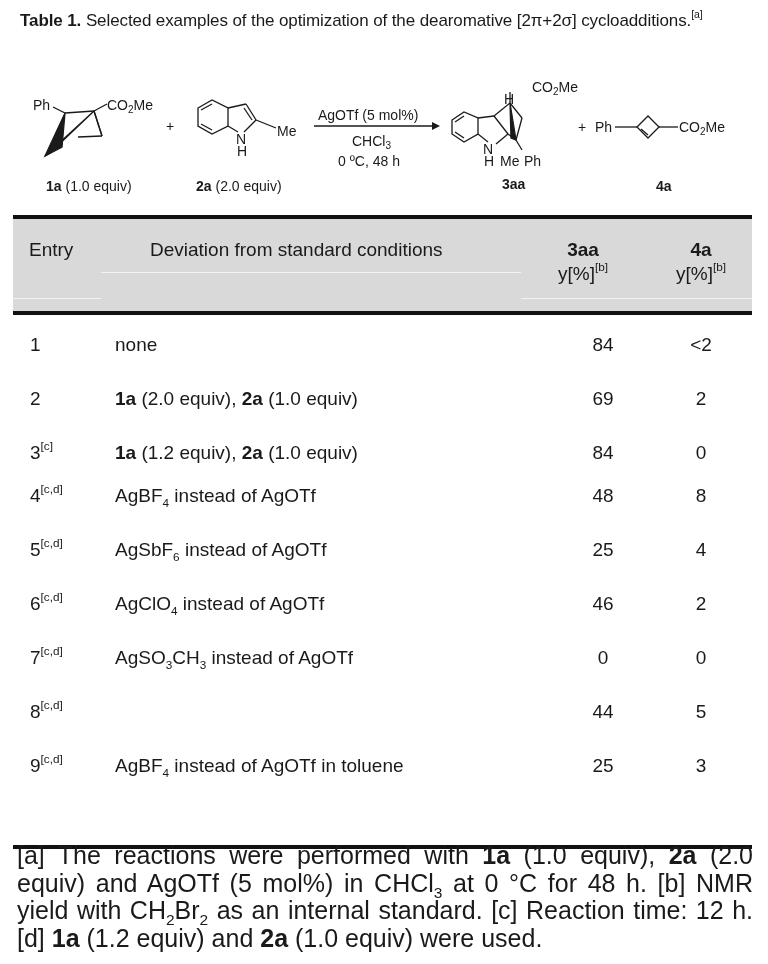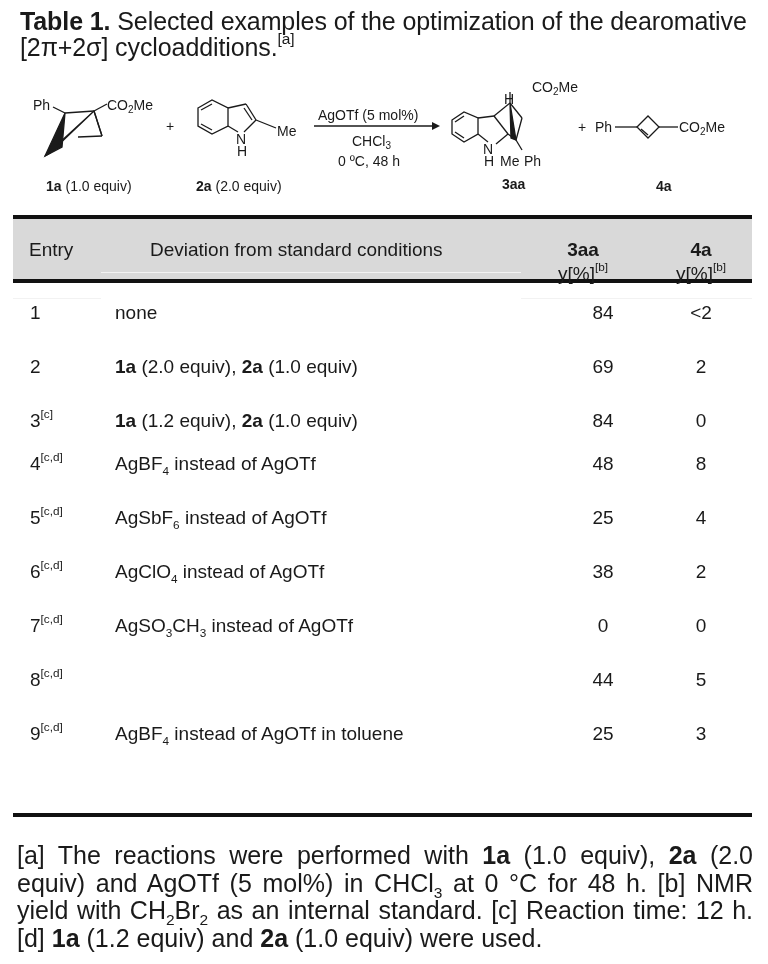--- a/index.html
+++ b/index.html
@@ -2,34 +2,34 @@
 <html><head>
   <meta charset="utf-8">
   <style>
     html, body { margin: 0; padding: 0; background: #ffffff; }
     body {
       width: 768px; height: 964px; position: relative; overflow: hidden;
       font-family: "Liberation Sans", sans-serif; color: #1a1a1a;
     }
     .caption {
       position: absolute; left: 20px; top: 8px; width: 730px;
-      font-size: 25px; line-height: 26px; letter-spacing: -0.1px;
+      font-size: 17px; line-height: 26px; letter-spacing: -0.1px;
     }
     .caption b { font-weight: bold; }
     sup { font-size: 0.62em; line-height: 0; position: relative; top: -0.15em; vertical-align: super; }
     sub { font-size: 0.62em; line-height: 0; vertical-align: sub; }
     .scheme { position: absolute; left: 0; top: 70px; width: 768px; height: 130px; }
     .scheme svg { position: absolute; left: 0; top: 0; }
     .chem { font-family: "Liberation Sans", sans-serif; font-size: 14px; fill: #1a1a1a; }
     .slabel { position: absolute; font-size: 14px; white-space: nowrap; }
     .slabel b { font-weight: bold; }
 
     .table-wrap { position: absolute; left: 13px; top: 215px; width: 739px; }
     .rule-thick { height: 4px; background: #111; }
-    .thead { position: relative; height: 60px; background: #d9d9d9; }
+    .thead { position: relative; height: 92px; background: #d9d9d9; }
     .thead .th { position: absolute; font-size: 19px; }
     .thead .th b { font-weight: bold; }
     .thead .hline { position: absolute; left: 88px; top: 53px; width: 420px; height: 1px; background: #f2f2f2; }
     .thead .hline2 { position: absolute; left: 0; top: 79px; width: 88px; height: 1px; background: #f2f2f2; }
     .thead .hline3 { position: absolute; left: 508px; top: 79px; width: 231px; height: 1px; background: #f2f2f2; }
     .tbody { position: relative; height: 530px; }
     .row { position: absolute; left: 0; width: 739px; height: 30px; font-size: 19px; }
     .row .c-entry { position: absolute; left: 17px; top: 0; }
     .row .c-dev { position: absolute; left: 102px; top: 0; white-space: nowrap; }
     .row .c-y1 { position: absolute; left: 560px; width: 60px; text-align: center; top: 0; }
@@ -191,21 +191,21 @@
     <div class="row" style="top:224px;">
       <span class="c-entry"><span>5</span><sup>[c,d]</sup></span>
       <span class="c-dev">AgSbF<sub>6</sub> instead of AgOTf</span>
       <span class="c-y1">25</span>
       <span class="c-y2">4</span>
     </div>
 
     <div class="row" style="top:278px;">
       <span class="c-entry"><span>6</span><sup>[c,d]</sup></span>
       <span class="c-dev">AgClO<sub>4</sub> instead of AgOTf</span>
-      <span class="c-y1">38</span>
+      <span class="c-y1">46</span>
       <span class="c-y2">2</span>
     </div>
 
     <div class="row" style="top:332px;">
       <span class="c-entry"><span>7</span><sup>[c,d]</sup></span>
       <span class="c-dev">AgSO<sub>3</sub>CH<sub>3</sub> instead of AgOTf</span>
       <span class="c-y1">0</span>
       <span class="c-y2">0</span>
     </div>
 

